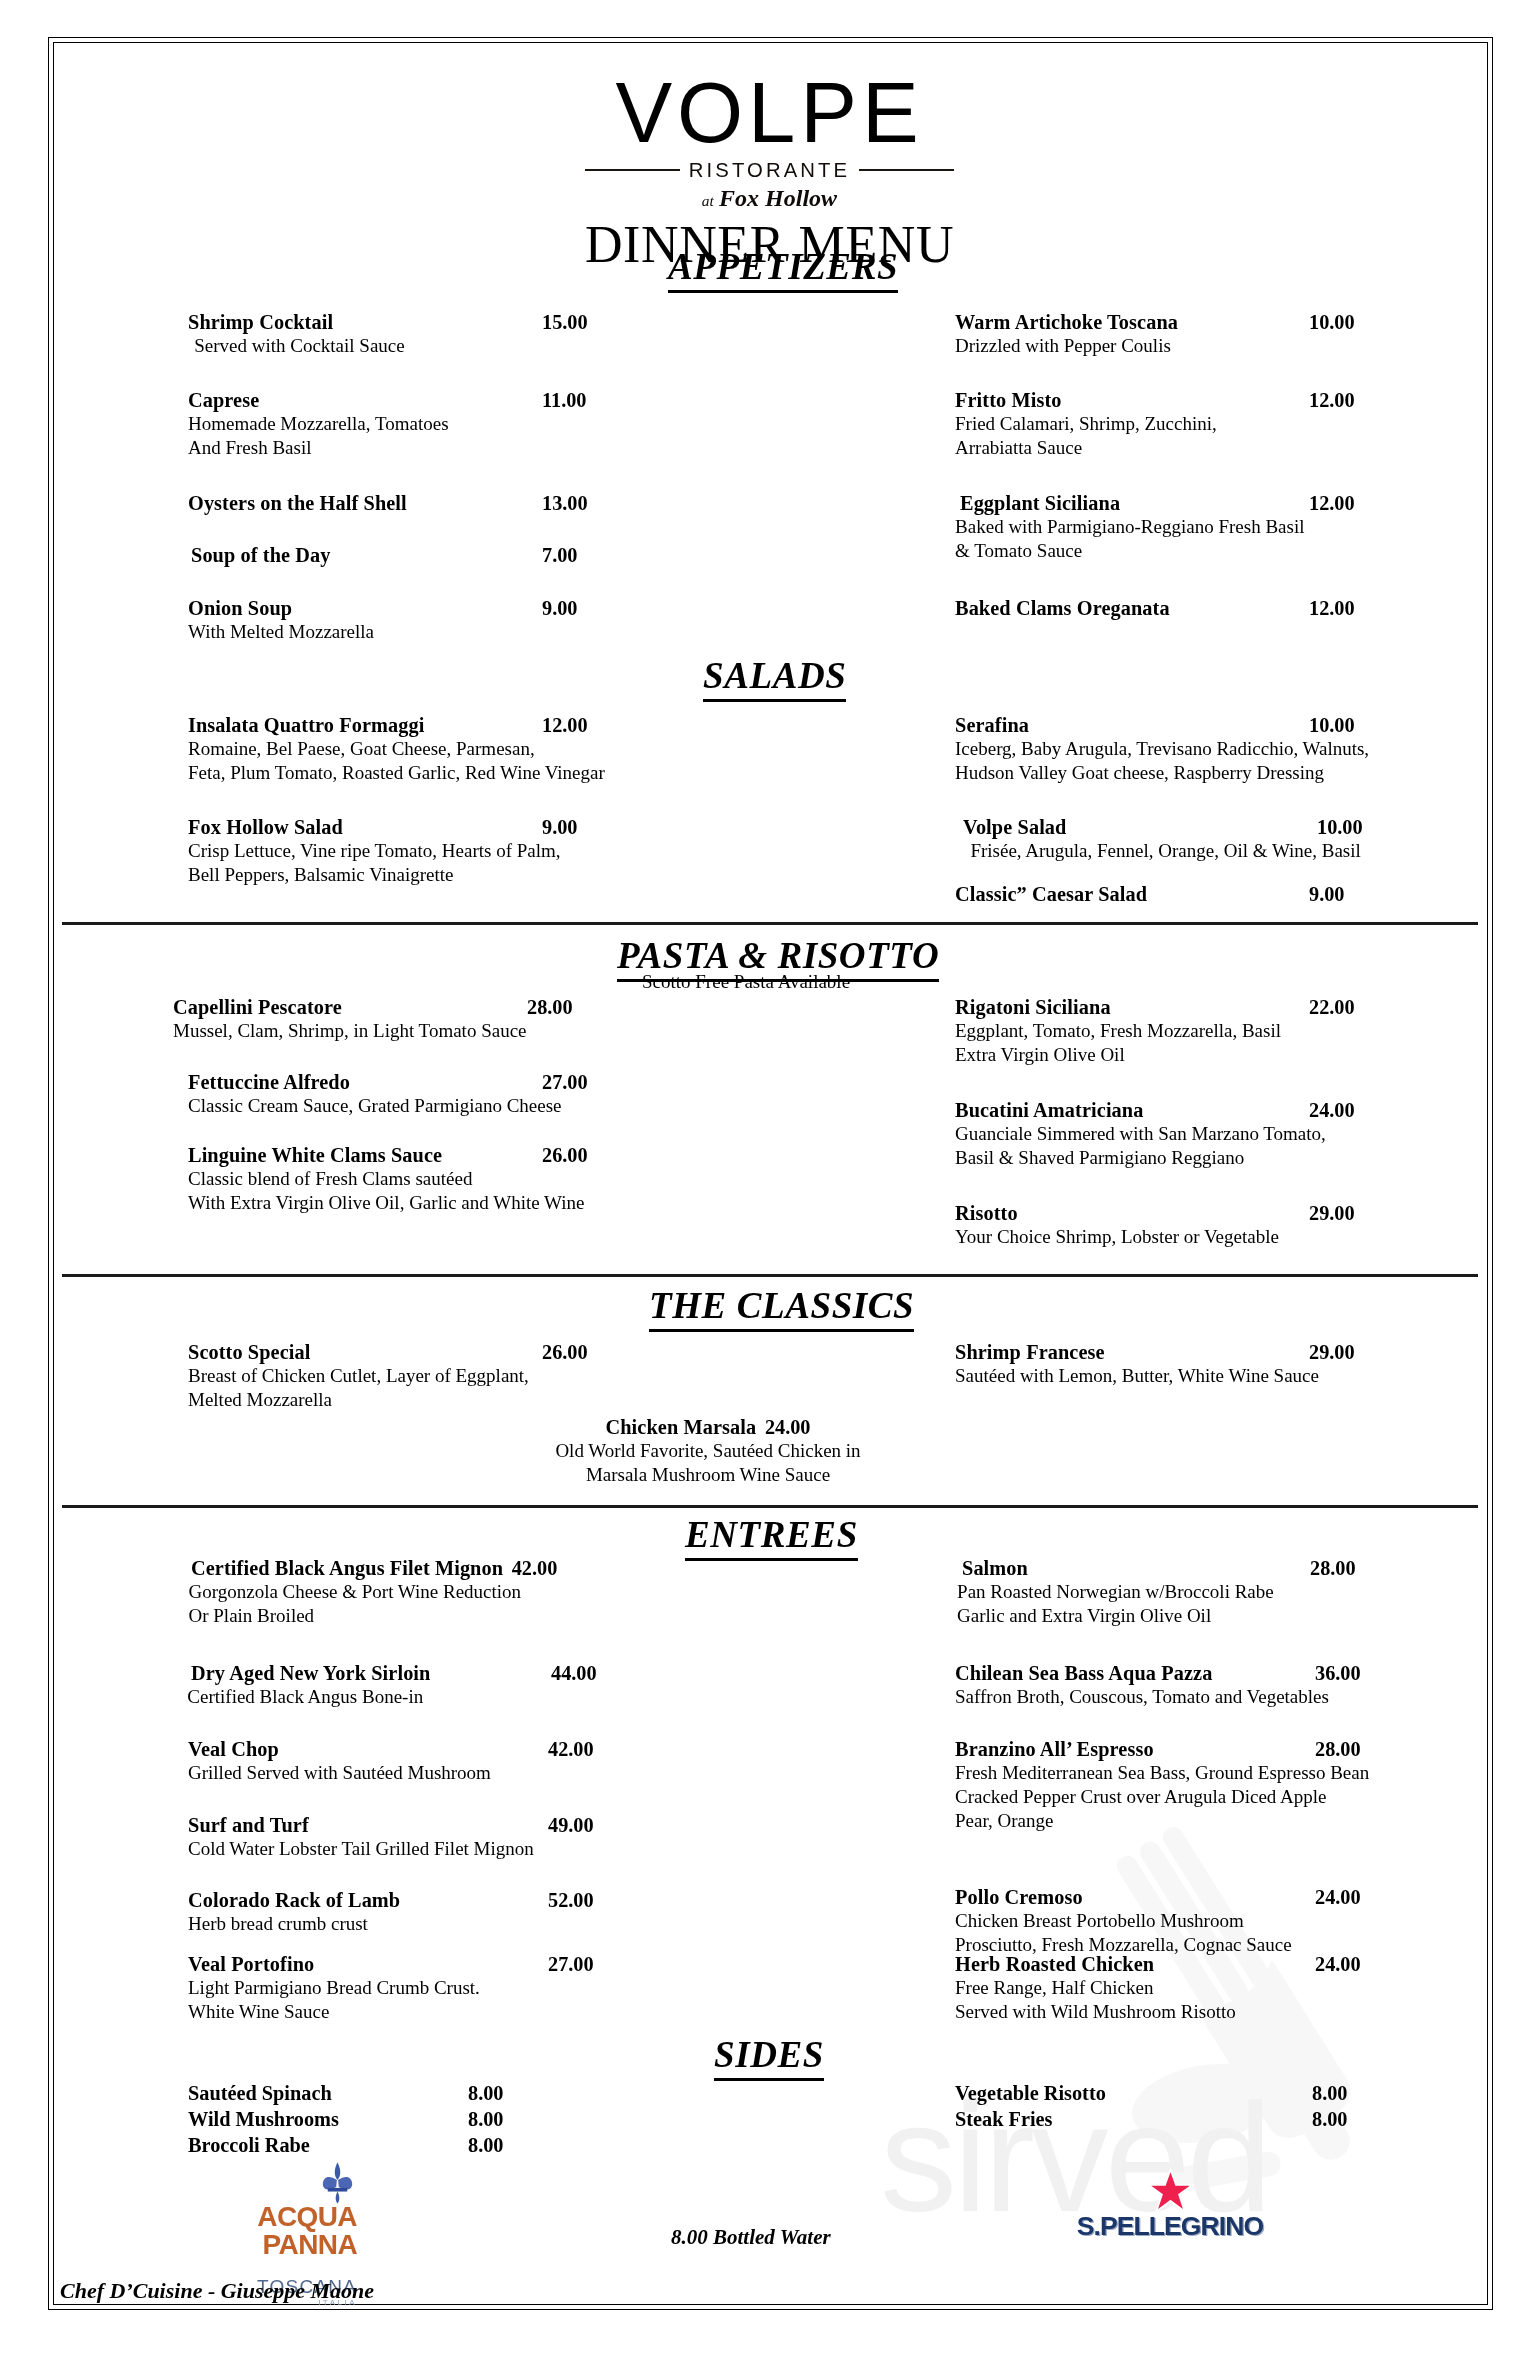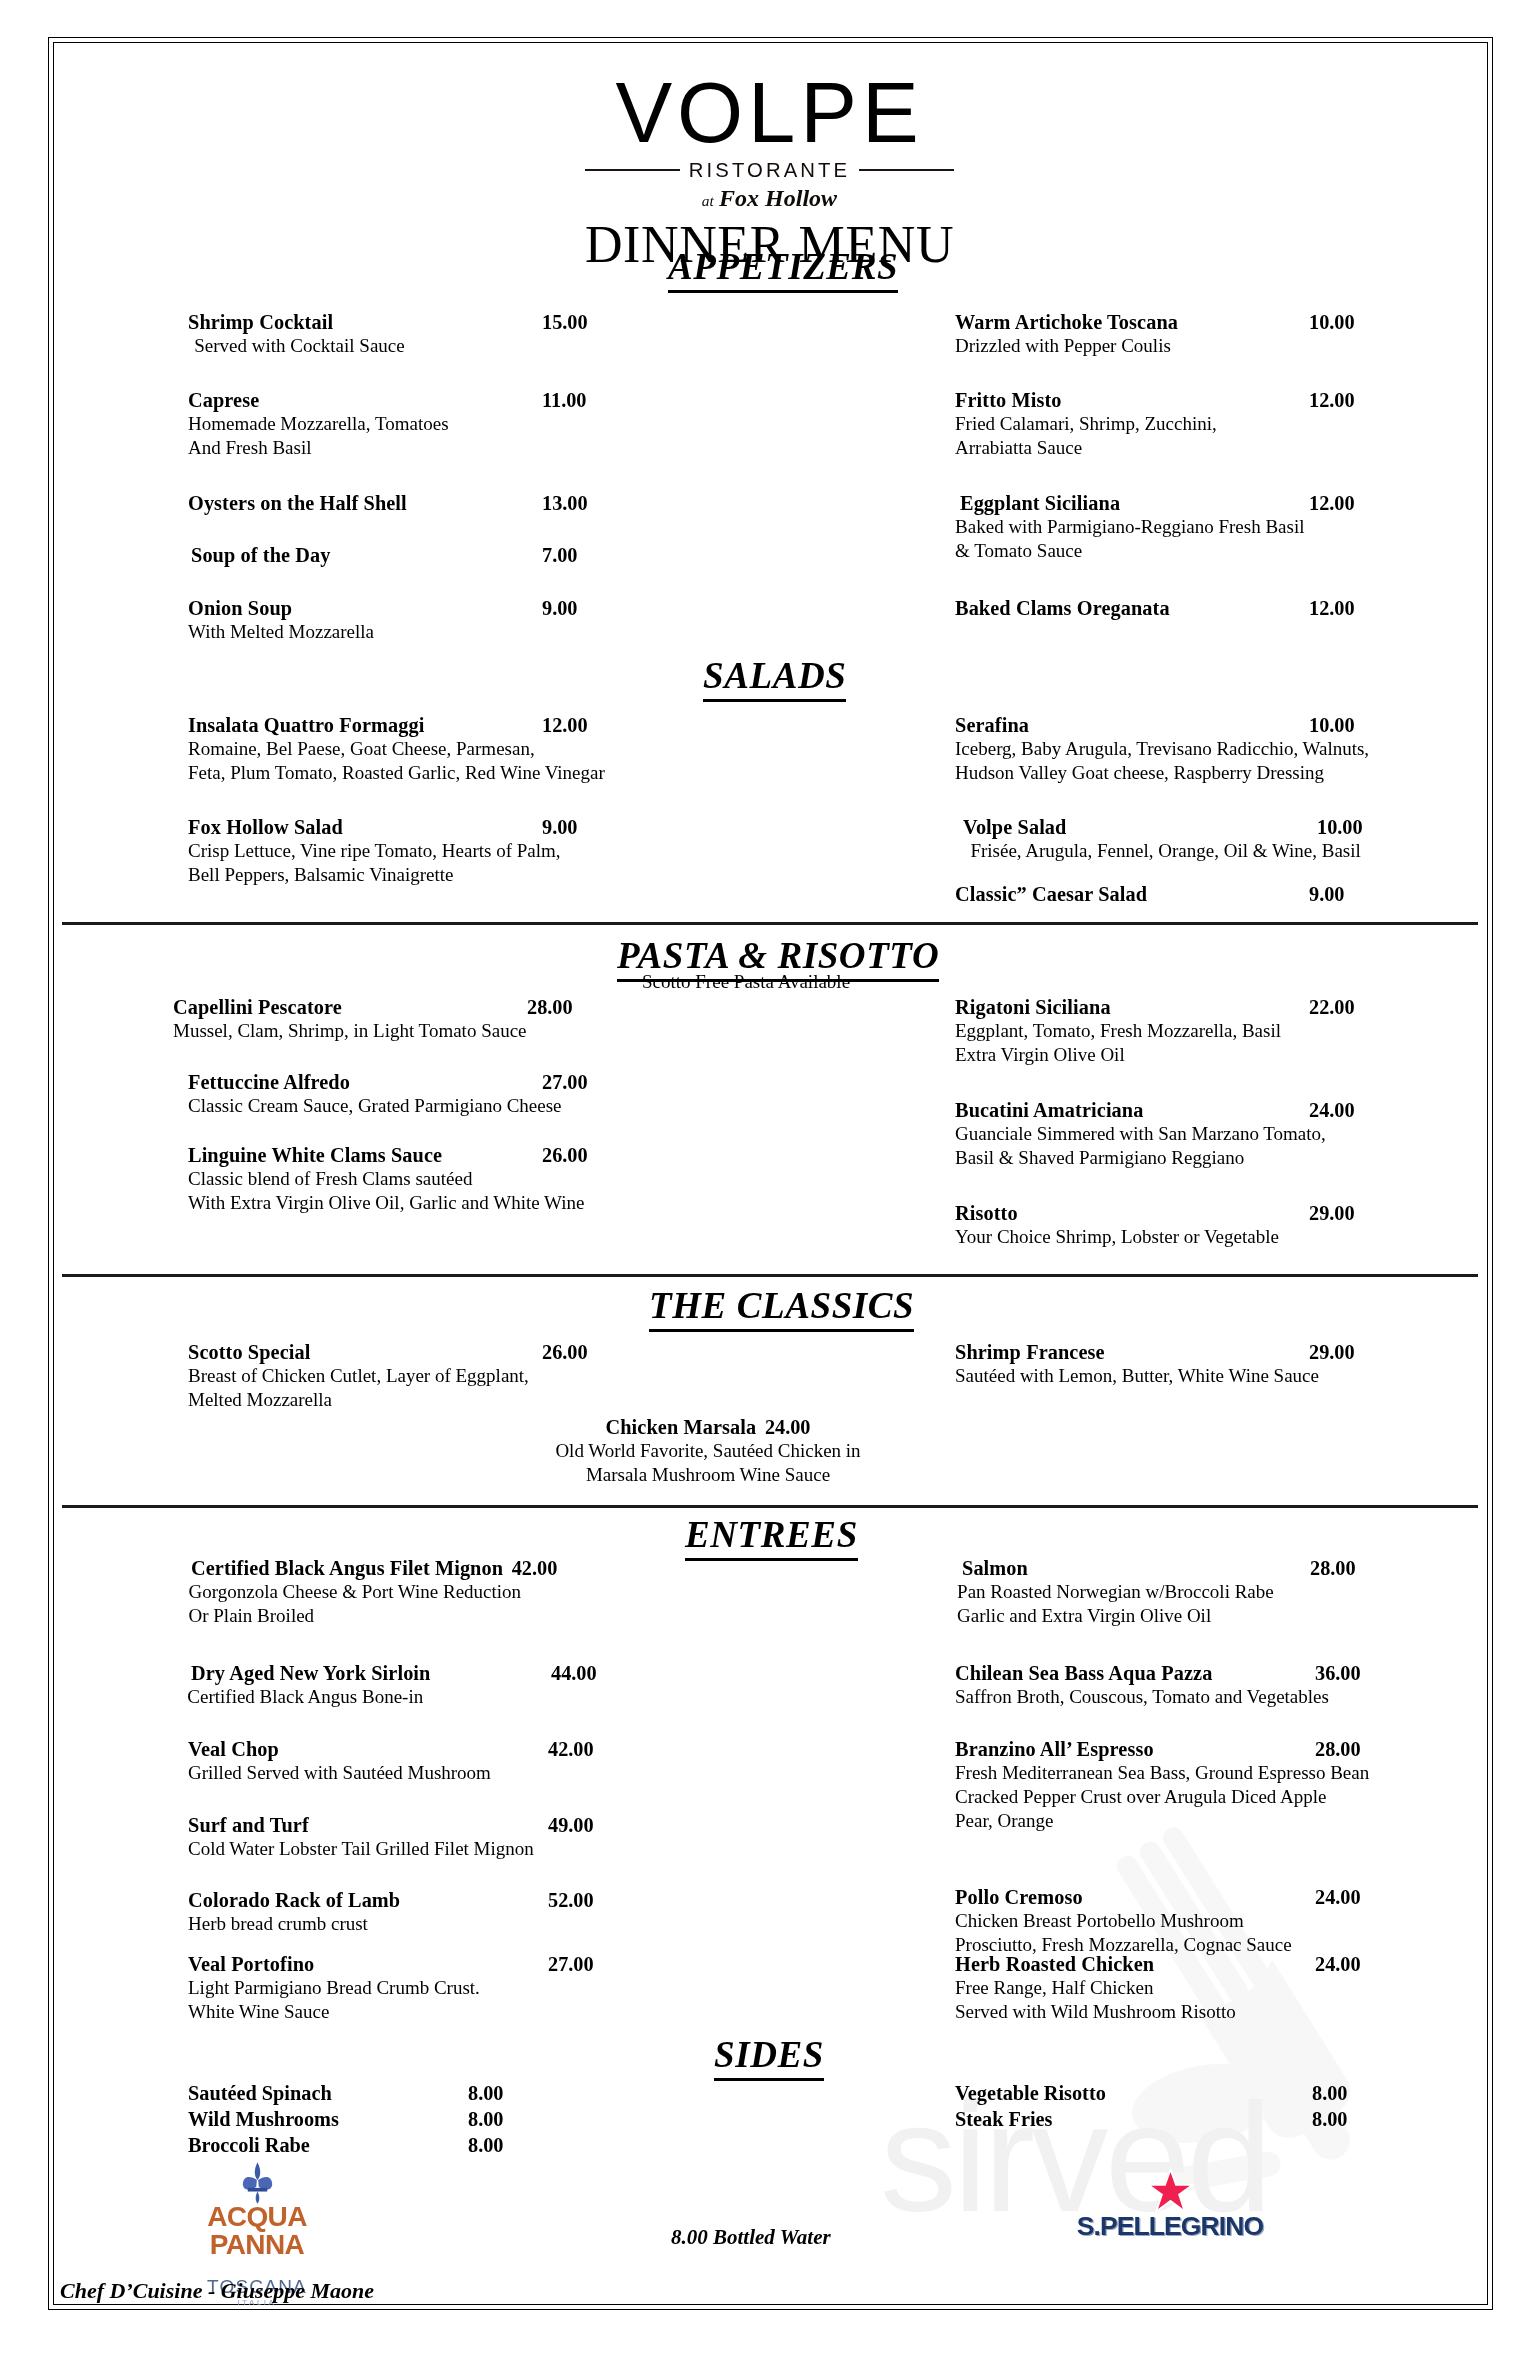--- a/index.html
+++ b/index.html
@@ -201,24 +201,24 @@
     position: absolute;
     font-style: italic;
     font-weight: bold;
     font-size: 21px;
     white-space: nowrap;
   }
 
   
   .acqua-panna {
     position: absolute;
-    left: 171px;
+    left: 185px;
     top: 2161px;
     width: 172px;
-    text-align: center;
+    text-align: right;
   }
   .ap-fleur { line-height: 0; }
   .ap-name {
     font-family: "Liberation Sans", sans-serif;
     font-weight: bold;
     font-size: 28px;
     color: #c0622a;
     letter-spacing: -0.6px;
     line-height: 1;
     margin-top: -2.5px;

